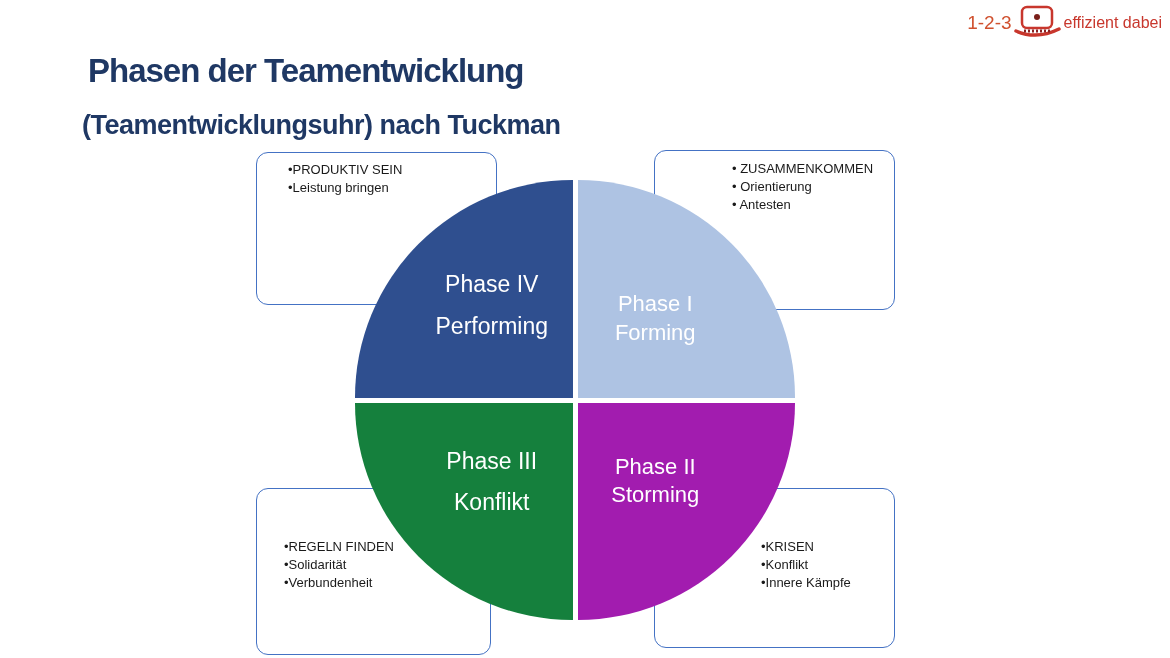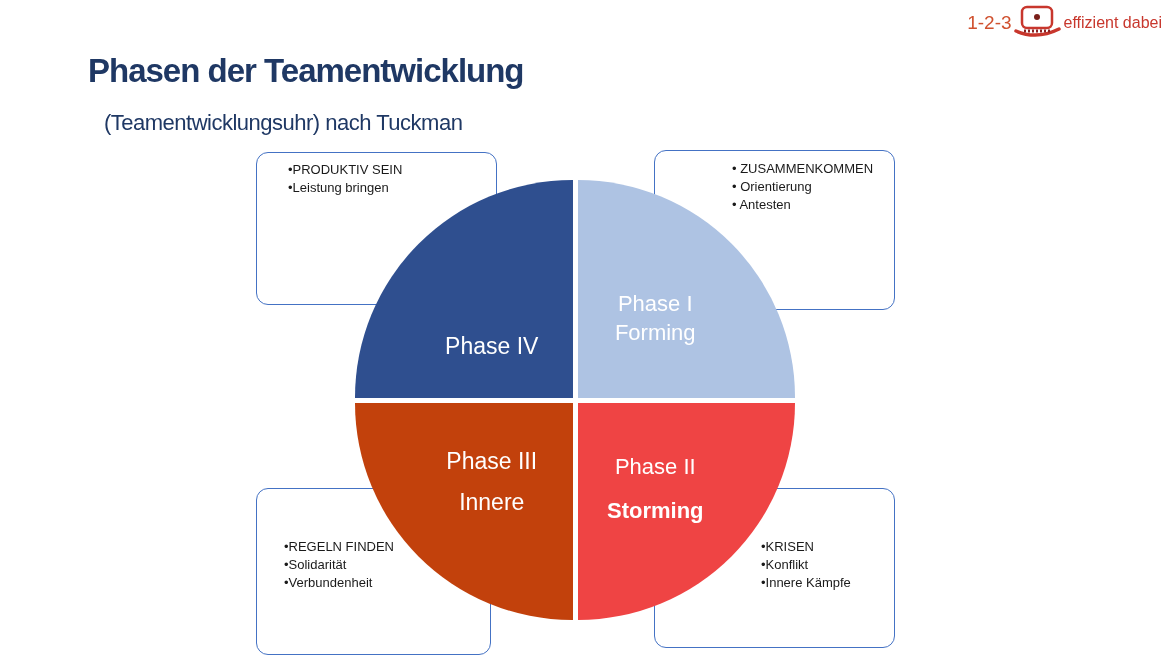--- a/index.html
+++ b/index.html
@@ -12,22 +12,22 @@
     font-family:"Liberation Sans", sans-serif;
   }
 
   
   .title {
     position:absolute; left:88px; top:52px;
     font-size:33px; font-weight:bold; letter-spacing:-1px;
     color:#1f3864; white-space:nowrap;
   }
   .subtitle {
-    position:absolute; left:104px; top:110px;
-    font-size:22px; font-weight:normal; letter-spacing:-0.5px;
+    position:absolute; left:82px; top:110px;
+    font-size:27px; font-weight:bold; letter-spacing:-0.5px;
     color:#1f3864; white-space:nowrap;
   }
 
   
   .logo {
     position:absolute; right:8px; top:4px;
     display:flex; align-items:center; 
   }
   .logo-numbers { font-size:19px; color:#d0512f; }
   .logo-tagline { font-size:16px; color:#c8372d;text-align:center; }
@@ -71,28 +71,28 @@
   .q-tl { border-top-left-radius:100%; }
   .q-tr { border-top-right-radius:100%; }
   .q-bl { border-bottom-left-radius:100%; }
   .q-br { border-bottom-right-radius:100%; }
 
   .q-label {
     position:absolute; left:0; right:0;
     text-align:center; color:#ffffff;
     font-size:23px; font-weight:normal;
   }
-  .q-tl .q-label { bottom:38px; transform:translateX(28px);margin-top:28px; }
+  .q-tl .q-label { bottom:58px; transform:translateX(28px);margin-top:28px; }
   .q-tl .q-line2 { margin-top:15px; }
   .q-tr .q-label { bottom:52px; transform:translateX(-31px); font-size:22px; }
   .q-tr .q-line2 { margin-top:3px; }
   .q-bl .q-label { top:45px; transform:translateX(28px); }
   .q-bl .q-line2 { margin-top:14px; }
   .q-br .q-label { top:51px; transform:translateX(-31px); font-size:22px; }
-  .q-br .q-line2 { margin-top:18px;font-weight:bold; }
+  .q-br .q-line2 { margin-top:2px; }
 </style>
 </head>
 <body>
 
 <div class="slide">
 
   <div class="title">Phasen der Teamentwicklung</div>
   <div class="subtitle">(Teamentwicklungsuhr) nach Tuckman</div>
 
   <div class="logo">
@@ -137,38 +137,39 @@
       <div class="note-line">•Konflikt</div>
       <div class="note-line">•Innere Kämpfe</div>
     </div>
   </div>
 
   <div class="circle">
 
     <div class="quadrant q-tl" style="background-color: rgb(47, 79, 143);">
       <div class="q-label">
         <div class="q-line1">Phase IV</div>
+        <div class="q-line2">Performing</div>
       </div>
     </div>
 
     <div class="quadrant q-tr" style="background-color: rgb(174, 195, 227);">
       <div class="q-label">
         <div class="q-line1">Phase I</div>
         <div class="q-line2">Forming</div>
       </div>
     </div>
 
-    <div class="quadrant q-bl" style="background-color: #c2410c;">
+    <div class="quadrant q-bl" style="background-color: #15803d;">
       <div class="q-label">
         <div class="q-line1">Phase III</div>
-        <div class="q-line2">Innere</div>
+        <div class="q-line2">Konflikt</div>
       </div>
     </div>
 
-    <div class="quadrant q-br" style="background-color: #ef4444;">
+    <div class="quadrant q-br" style="background-color: #a21caf;">
       <div class="q-label">
         <div class="q-line1">Phase II</div>
         <div class="q-line2">Storming</div>
       </div>
     </div>
 
   </div>
 
 </div>
 

